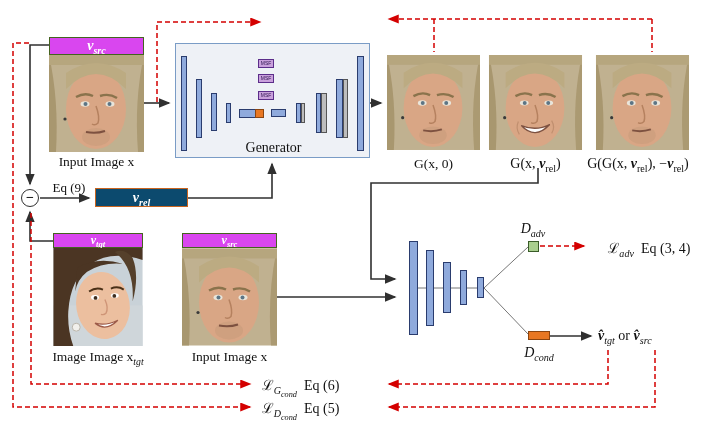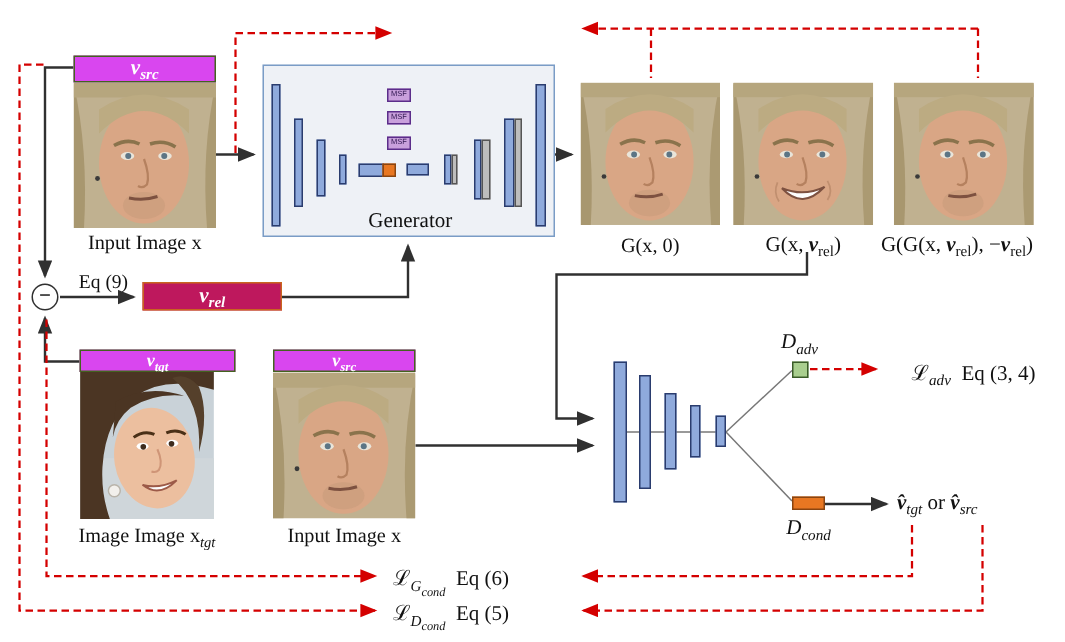--- a/index.html
+++ b/index.html
@@ -4,21 +4,21 @@
 <style>
   html,body{margin:0;padding:0;background:#fff;}
   .canvas{position:relative;width:710px;height:428px;background:#ffffff;overflow:hidden;
           font-family:"Liberation Serif","DejaVu Serif",serif;color:#111;}
   .abs{position:absolute;box-sizing:border-box;}
   svg.wires{position:absolute;left:0;top:0;z-index:1;}
   .z2{z-index:2;}
   .chip{display:flex;align-items:center;justify-content:center;color:#fff;
         font-size:13px;font-weight:bold;font-style:italic;}
   .chip-green{background:#d946ef;border:1px solid #44631f;}
-  .chip-orange{background:#be185d;border:1px solid #c9641f;font-family:Liberation Serif, serif;}
+  .chip-orange{background:#0c4a6e;border:1px solid #c9641f;font-family:Liberation Serif, serif;}
   .panel{background:#eef1f6;border:1.5px solid #7a9cc6;}
   .bar{position:absolute;background:#8faadc;border:1px solid #2a3c6e;box-sizing:border-box;}
   .bar-gray{background:#bdbdbd;border-color:#555;}
   .bar-orange{background:#e87722;border-color:#8a4510;}
   .msf{position:absolute;background:#c9a0dc;border:1px solid #5b2d8a;color:#2f1650;
        font-family:"Liberation Sans","DejaVu Sans",sans-serif;font-size:5px;line-height:1;
        display:flex;align-items:center;justify-content:center;box-sizing:border-box;}
   .cap{position:absolute;font-size:13.5px;text-align:center;white-space:nowrap;}
   .math{font-size:14px;white-space:nowrap;}
   .bv{font-weight:bold;font-style:italic;}
@@ -204,21 +204,21 @@
       <path d="M47,51 q4,11 2,17 q-3,3 -6,1" stroke="#b5815f" stroke-width="1.5" fill="none"></path>
       <ellipse cx="47" cy="82" rx="14" ry="9" fill="#c59a79" opacity="0.5"></ellipse>
       <path d="M37,77 q10,2 19,-1" stroke="#7d5140" stroke-width="2" fill="none"></path>
       <circle cx="16" cy="64" r="1.6" fill="#3a3a3a"></circle>
     </svg>
   </div>
   <div class="cap z2 math" style="left:566px;top:156px;width:144px;font-size:14px;">
     <span>G(G(x, </span><span class="bv">v</span><sub>rel</sub><span>), −</span><span class="bv">v</span><sub>rel</sub><span>)</span>
   </div>
 
-  <div class="abs z2 chip chip-green" style="left:53px;top:233px;width:104px;height:15px;font-size:12px;">
+  <div class="abs z2 chip chip-green" style="left:53px;top:233px;width:90px;height:15px;font-size:12px;">
     <span class="math" style="font-size:12px;"><span class="bv">v</span><sub>tgt</sub></span>
   </div>
   <div class="abs z2 photo" style="left:53px;top:248px;width:90px;height:98px;">
     <svg viewBox="0 0 90 99" width="90" height="98">
       <rect width="90" height="99" fill="#c9d2d8"></rect>
       <rect y="58" width="90" height="41" fill="#cfd6da"></rect>
       <path d="M90,0 L90,12 Q58,2 38,16 Q17,31 15,64 Q14,82 20,99 L0,99 L0,0 Z" fill="#4b3523"></path>
       <path d="M62,4 Q82,20 80,54 Q87,28 80,10 Q72,0 62,4 Z" fill="#55402b"></path>
       <g transform="rotate(-9 50 58)">
         <ellipse cx="50" cy="58" rx="27" ry="34" fill="#ecbf9f"></ellipse>

